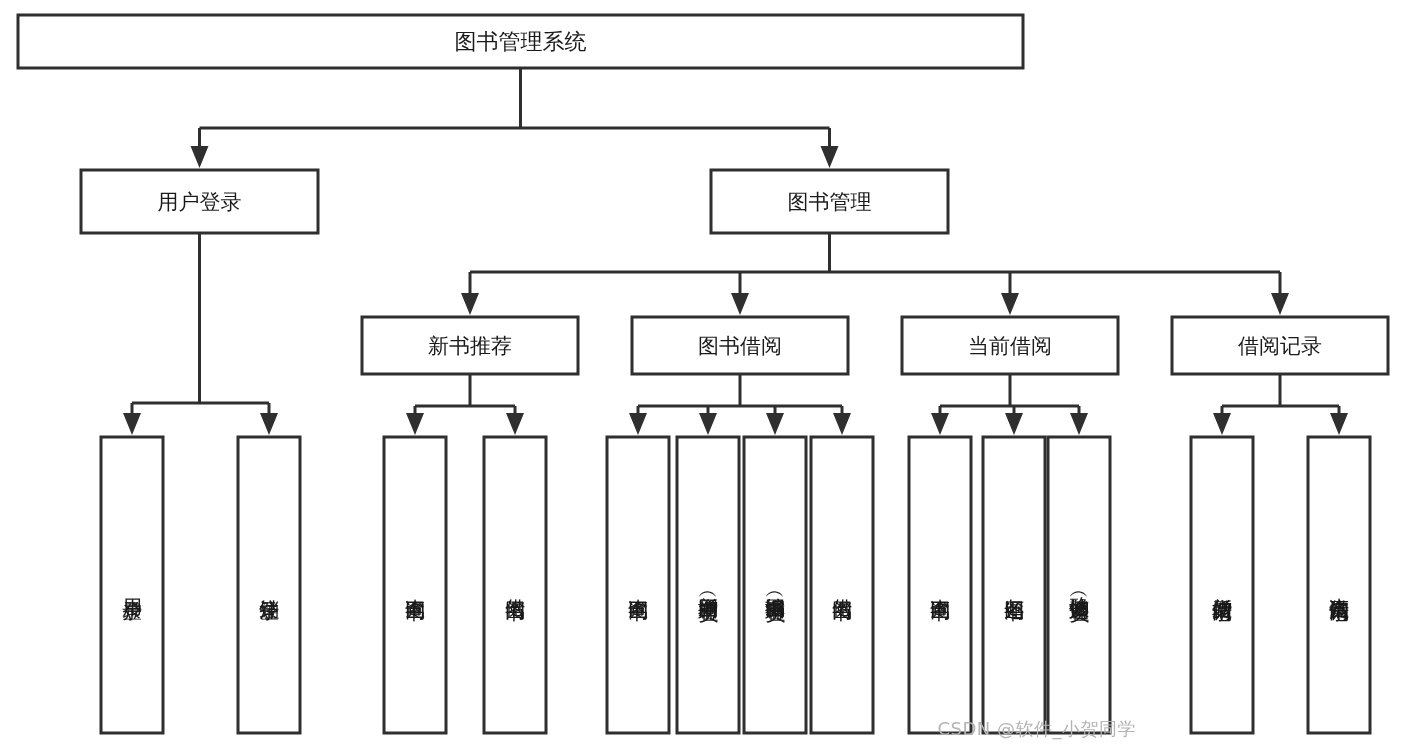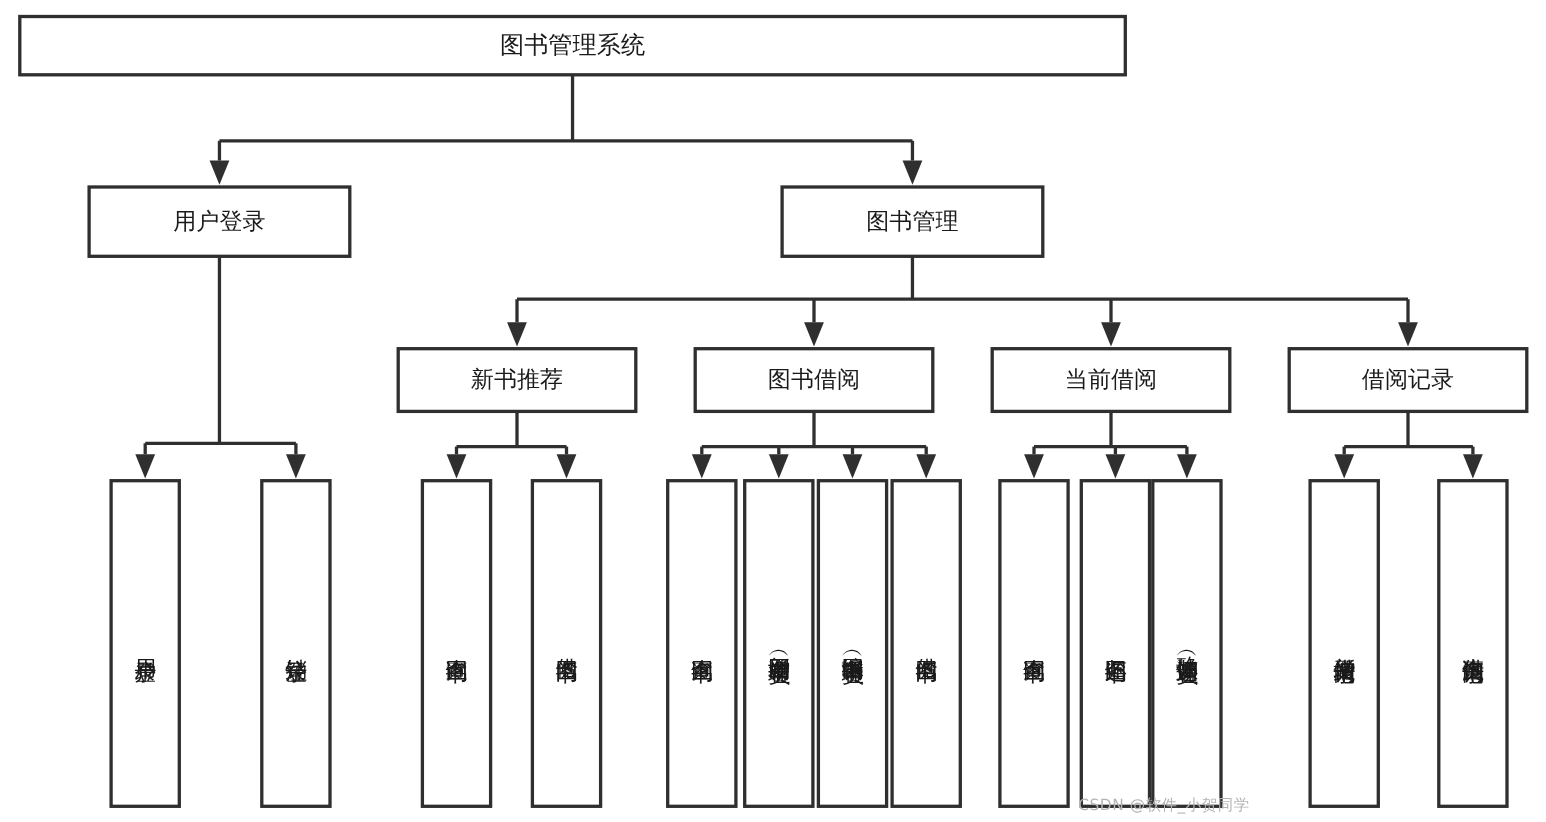--- a/index.html
+++ b/index.html
@@ -70,21 +70,21 @@
     line-height: 1.08;
     color: #1a1a1a;
     letter-spacing: 1px;
     white-space: nowrap;
   }
   .watermark {
     position: absolute;
     right: 8px;
     bottom: 6px;
     font-family: "DejaVu Sans", "Liberation Sans", sans-serif;
-    font-size: 14px;
+    font-size: 18px;
     color: #b4b4b4;
     letter-spacing: 0.5px;
     white-space: nowrap;
   }
 </style>
 </head>
 <body>
 
 <div id="diagram-root">
   <svg class="flow" viewBox="0 0 1405 747" xmlns="http://www.w3.org/2000/svg">

